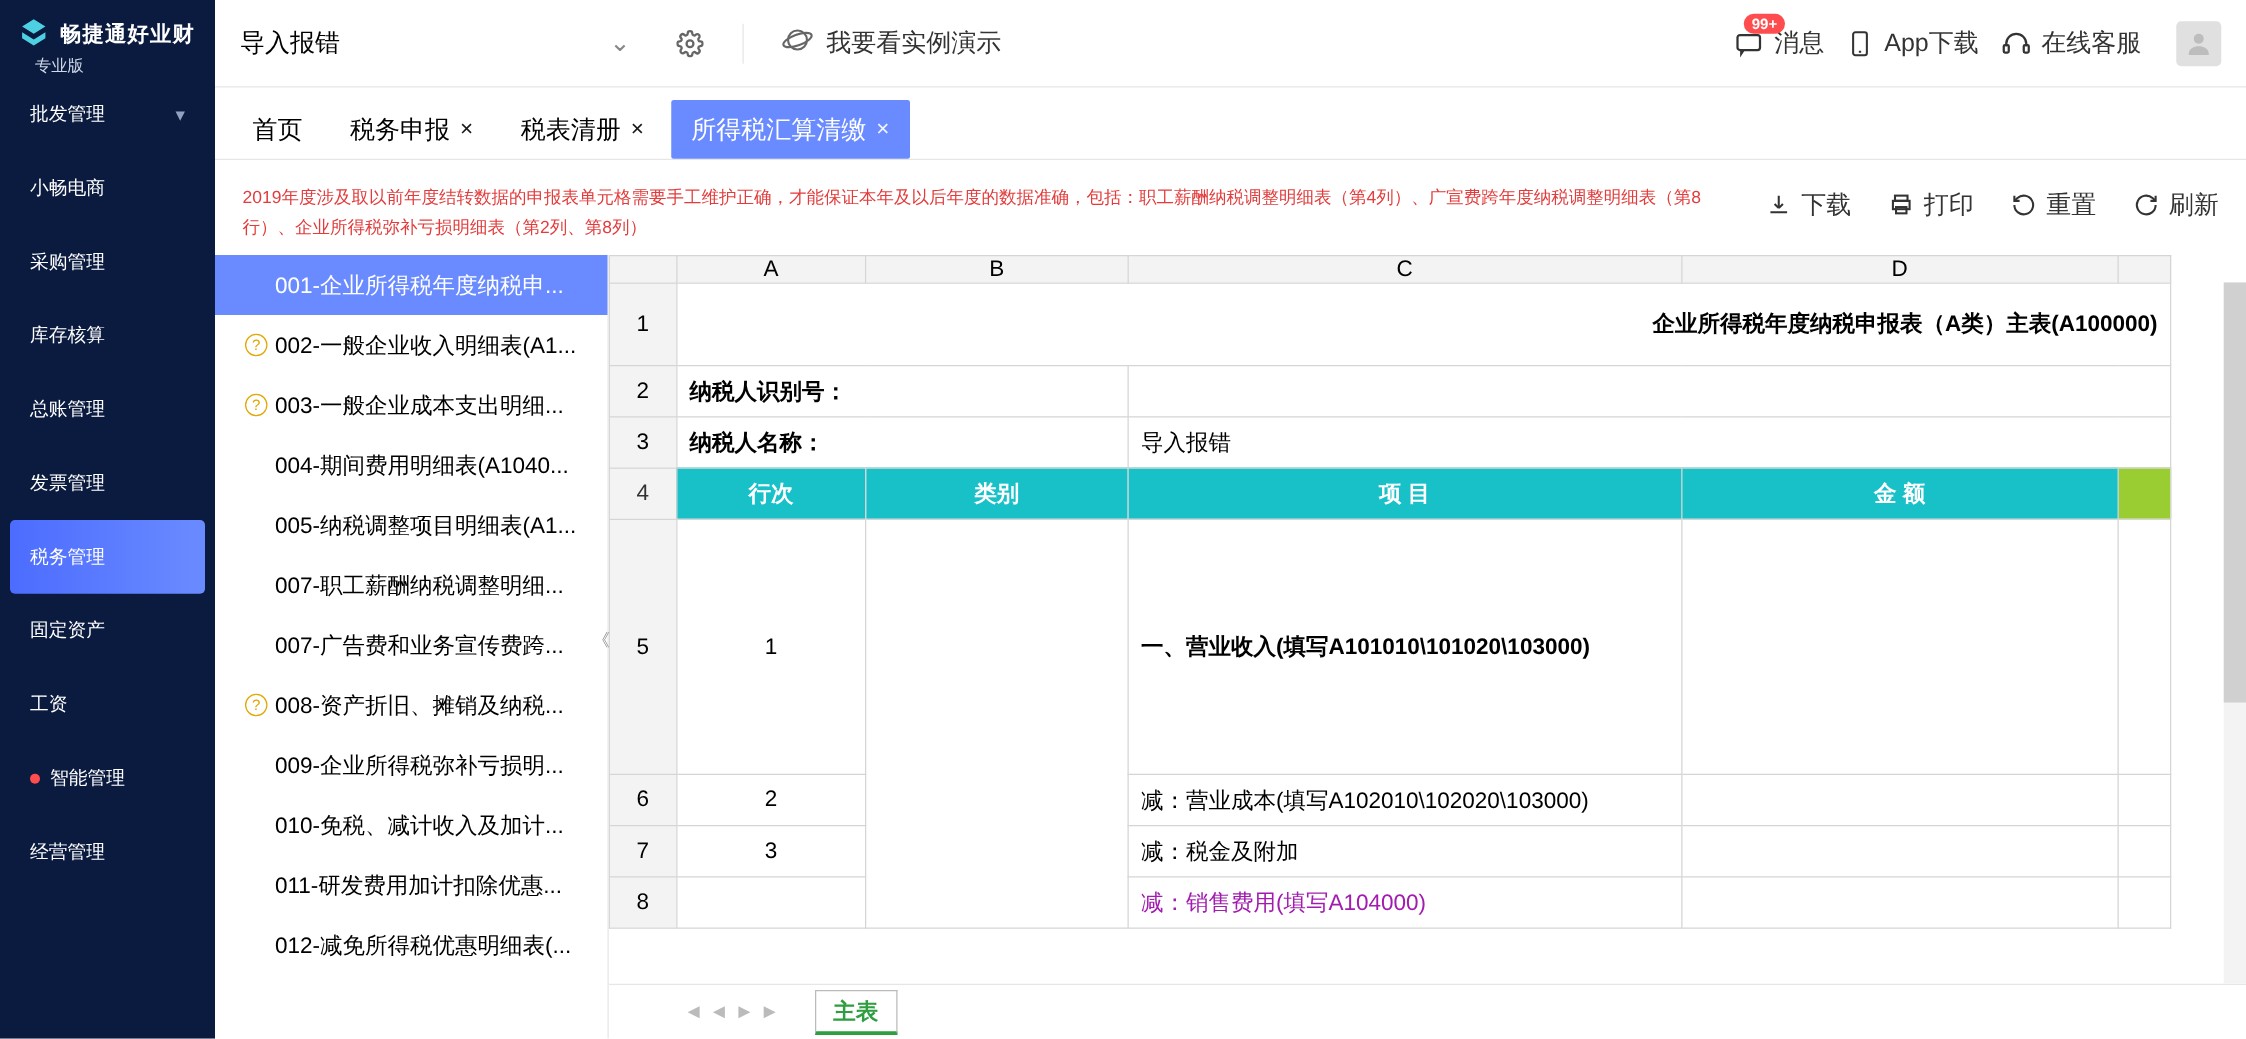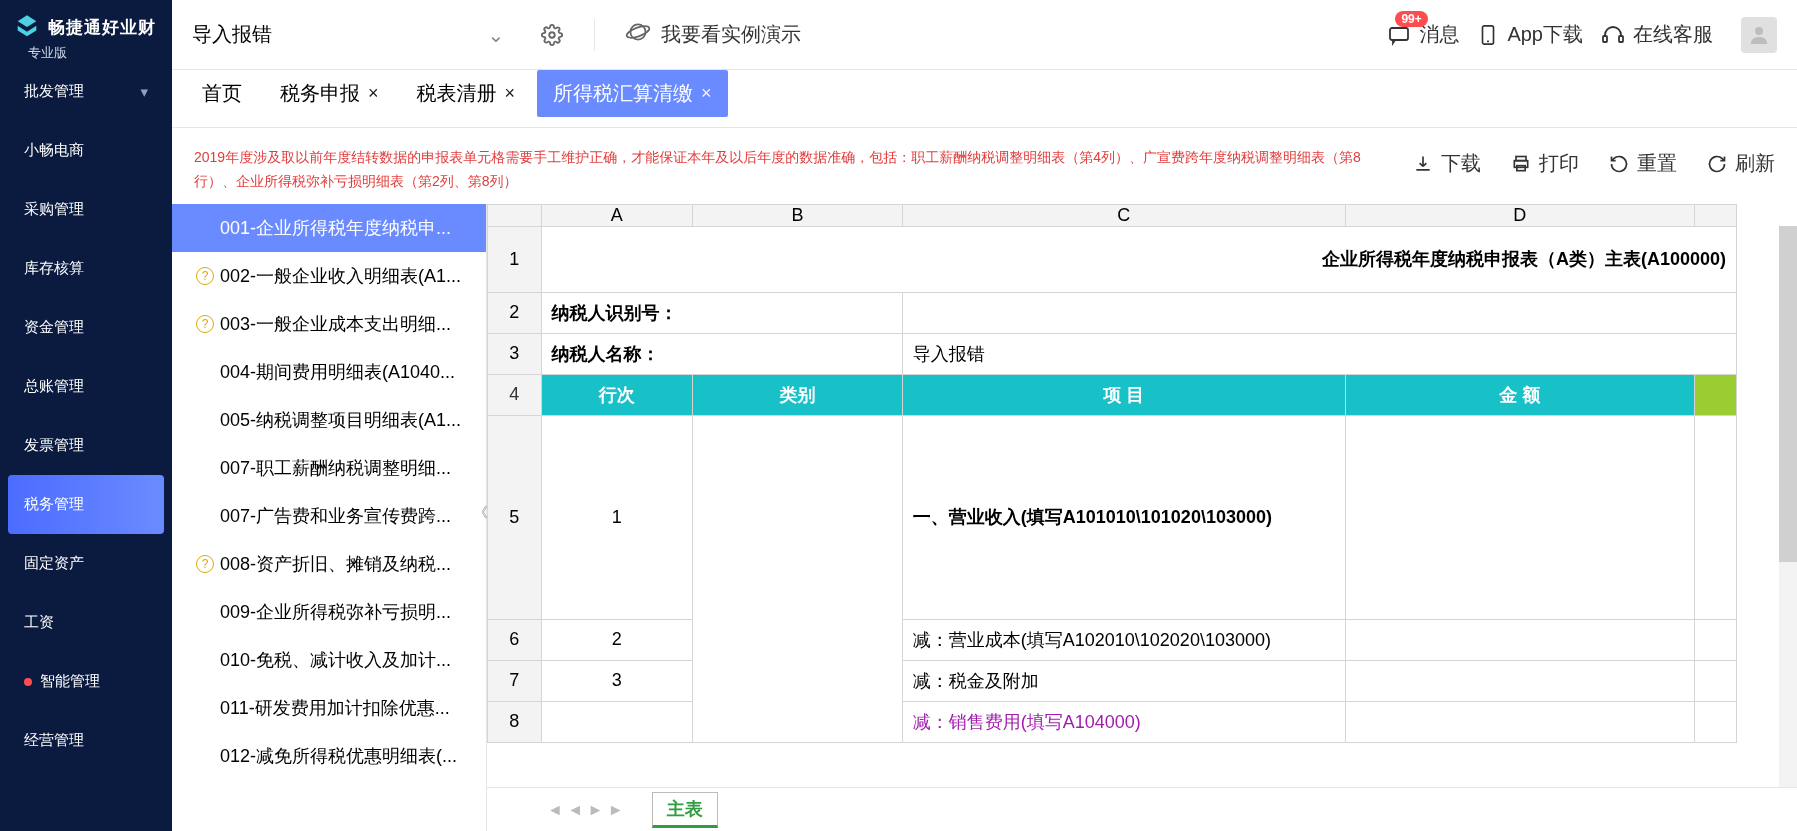--- a/index.html
+++ b/index.html
@@ -26,21 +26,21 @@
 .chevron-down { width: 28px; height: 28px; display: flex; align-items: center; justify-content: center; color: #888; font-size: 20px; }
 .gear { width: 24px; height: 24px; display:flex; align-items:center; justify-content:center; color:#666; }
 .divider-v { width: 1px; height: 32px; background: #e6e6e6; margin: 0 12px; }
 .demo-link { display: flex; align-items: center; gap: 10px; font-size: 20px; color: #333; cursor: pointer; }
 .topbar-spacer { flex: 1; }
 .top-action { display: flex; align-items: center; gap: 8px; font-size: 20px; color: #333; cursor: pointer; position: relative; }
 .badge { position: absolute; top: -10px; left: 8px; background: #ff4d4f; color: #fff; font-size: 12px; padding: 1px 6px; border-radius: 10px; font-weight: 600; }
 .avatar { width: 36px; height: 36px; background: #e0e0e0; border-radius: 4px; display: flex; align-items: center; justify-content: center; color: #9e9e9e; margin-left: 10px; }
 
 
-.tabs { display: flex; align-items: flex-start; height: 58px; border-bottom: 1px solid #e6e6e6; padding: 0 14px; gap: 6px; }
+.tabs { display: flex; align-items: flex-end; height: 58px; border-bottom: 1px solid #e6e6e6; padding: 0 14px; gap: 6px; }
 .tab { padding: 10px 16px; font-size: 20px; display: flex; align-items: center; gap: 8px; cursor: pointer; }
 .tab.active { background: #6a8bff; color: #fff; border-radius: 2px; }
 .tab-close { font-size: 18px; cursor: pointer; opacity: .9; }
 
 
 .toolbar { display: flex; align-items: flex-start; padding: 18px 22px 10px 22px; gap: 24px; }
 .notice { color: #e23c3c; font-size: 14px; line-height: 1.7; max-width: 1180px; }
 .tool-actions { margin-left: auto; display: flex; gap: 30px; align-items: center; padding-top: 4px; }
 .tool-btn { display: flex; align-items: center; gap: 8px; font-size: 20px; color: #333; cursor: pointer; }
 
@@ -91,21 +91,20 @@
   </div>
   <div class="brand-sub">专业版</div>
   <div class="nav">
     <div class="nav-item cut">
         <span>批发管理</span>
         <span style="margin-left:auto;color:#8fa0c0">▾</span>
       </div>
     <div class="nav-item">小畅电商</div>
     <div class="nav-item">采购管理</div>
     <div class="nav-item">库存核算</div>
-    <div class="nav-item">资金管理</div>
     <div class="nav-item">总账管理</div>
     <div class="nav-item">发票管理</div>
     <div class="nav-item active">税务管理</div>
     <div class="nav-item">固定资产</div>
     <div class="nav-item">工资</div>
     <div class="nav-item">
         <span class="nav-dot"></span>
         <span>智能管理</span>
       </div>
     <div class="nav-item">经营管理</div>

